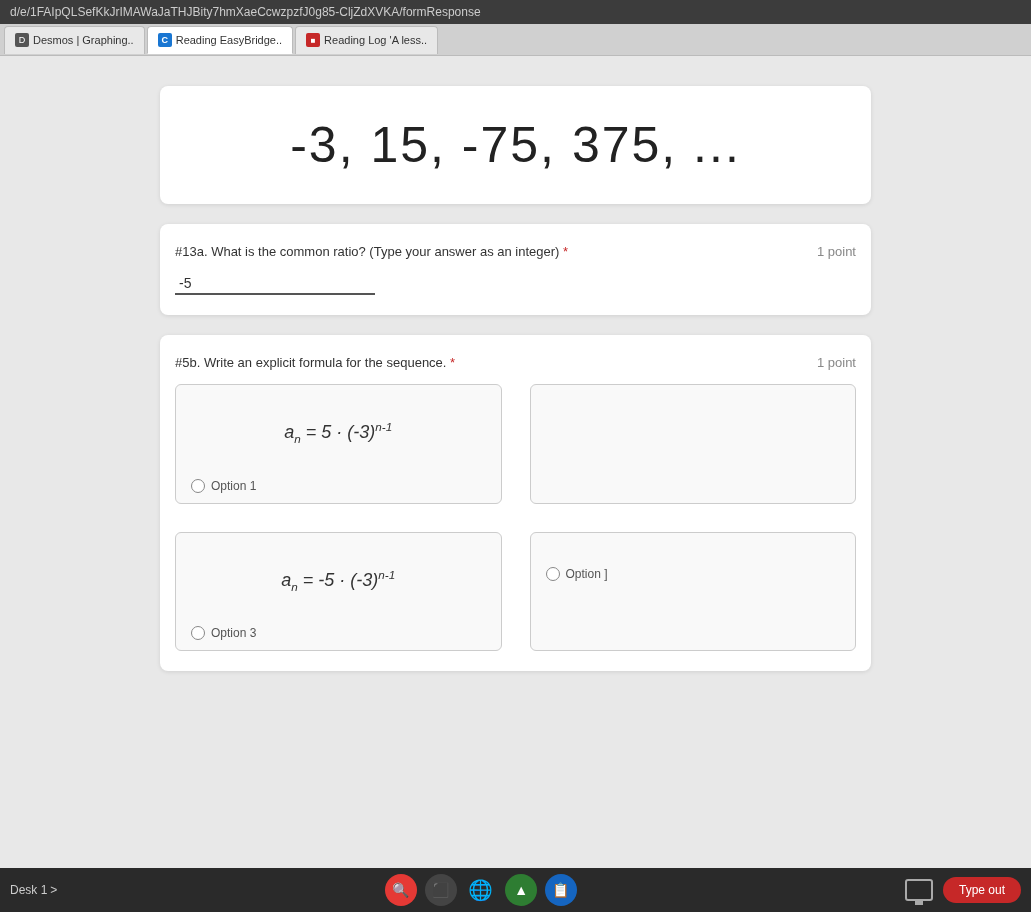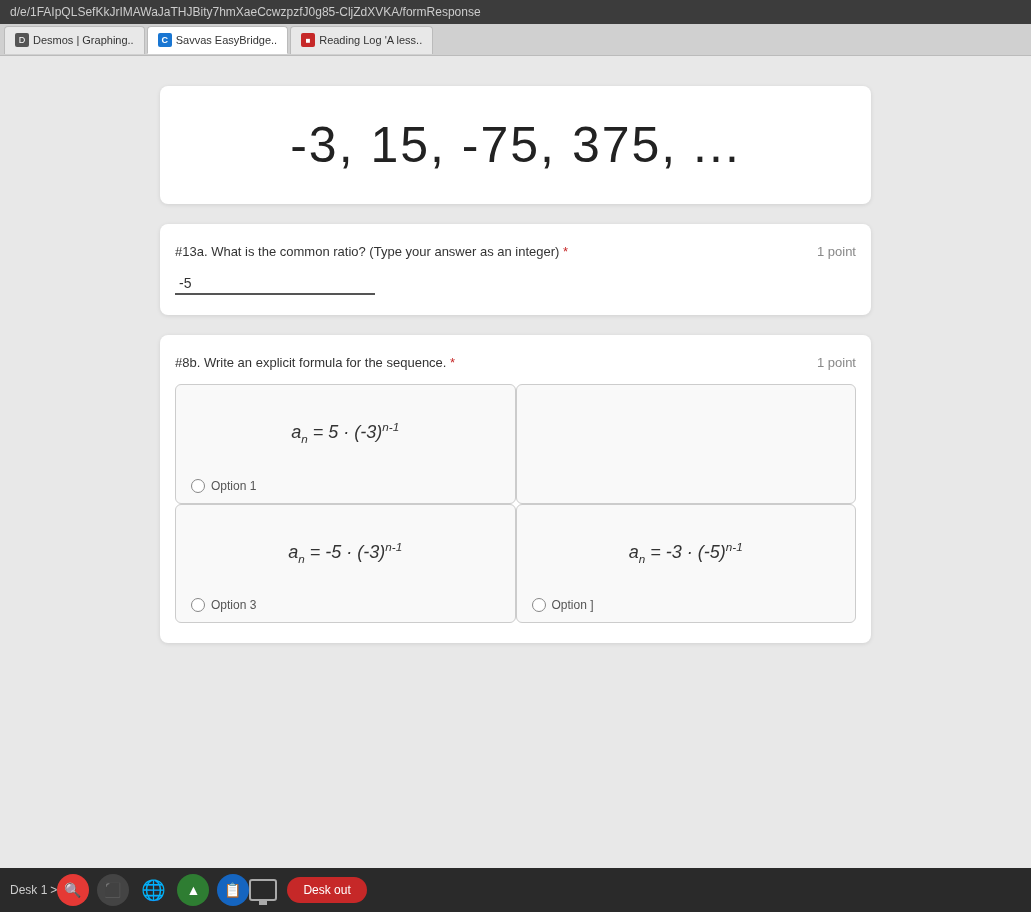--- a/index.html
+++ b/index.html
@@ -114,21 +114,21 @@
       color: #333;
       padding: 2px 4px;
       width: 200px;
       background: transparent;
     }
 
     
     .options-grid {
       display: grid;
       grid-template-columns: 1fr 1fr;
-      gap: 0;
+      gap: 28px;
       margin-top: 10px;
     }
 
     .option-box {
       border: 1px solid #ccc;
       border-radius: 6px;
       background: #f9f9f9;
       padding: 20px 15px 10px 15px;
       position: relative;
     }
@@ -169,20 +169,21 @@
     
     .taskbar {
       position: fixed;
       bottom: 0;
       left: 0;
       width: 1031px;
       height: 44px;
       background: #2a2a2a;
       display: flex;
       align-items: center;
+      justify-content: space-between;
       padding: 0 10px;
       z-index: 100;
     }
 
     .taskbar-left {
       display: flex;
       align-items: center;
       gap: 6px;
     }
 
@@ -257,21 +258,21 @@
   <span>d/e/1FAIpQLSefKkJrIMAWaJaTHJBity7hmXaeCcwzpzfJ0g85-CljZdXVKA/formResponse</span>
 </div>
 
 <div class="tab-bar">
   <div class="tab">
     <span class="tab-icon" style="background:#555; color:white; font-size:9px; display:flex; align-items:center; justify-content:center;">D</span>
     <span>Desmos | Graphing..</span>
   </div>
   <div class="tab" style="background:white; border-bottom:1px solid white;">
     <span class="tab-icon" style="background:#1976d2; color:white; font-size:9px; display:flex; align-items:center; justify-content:center; font-weight:bold;">C</span>
-    <span>Savvas EasyBridge..</span>
+    <span>Reading EasyBridge..</span>
   </div>
   <div class="tab">
     <span class="tab-icon" style="background:#c62828; color:white; font-size:8px; display:flex; align-items:center; justify-content:center;">■</span>
     <span>Reading Log 'A less..</span>
   </div>
 </div>
 
 <div class="main-content">
 
   <div class="sequence-card">
@@ -285,21 +286,21 @@
         <span style="color:#c62828;"> *</span>
       </span>
       <span class="question-points">1 point</span>
     </div>
     <input class="answer-input" type="text" value="-5" style="">
   </div>
 
   <div class="question-card">
     <div class="question-header">
       <span class="question-label">
-        <span>#8b. Write an explicit formula for the sequence.</span>
+        <span>#5b. Write an explicit formula for the sequence.</span>
         <span style="color:#c62828;"> *</span>
       </span>
       <span class="question-points">1 point</span>
     </div>
 
     <div class="options-grid">
 
       <div class="option-box">
         <div class="option-formula">
           a<sub>n</sub> = 5 · (-3)<sup>n-1</sup>
@@ -317,23 +318,20 @@
         <div class="option-formula">
           a<sub>n</sub> = -5 · (-3)<sup>n-1</sup>
         </div>
         <div class="option-radio-row">
           <div class="option-radio"></div>
           <span class="option-label-text">Option 3</span>
         </div>
       </div>
 
       <div class="option-box">
-        <div class="option-formula">
-          a<sub>n</sub> = -3 · (-5)<sup>n-1</sup>
-        </div>
         <div class="option-radio-row">
           <div class="option-radio"></div>
           <span class="option-label-text">Option ]</span>
         </div>
       </div>
 
     </div>
   </div>
 
 </div>
@@ -354,15 +352,15 @@
 
     <div class="taskbar-icon" style="font-size:20px;">🌐</div>
 
     <div class="taskbar-icon icon-green" style="color:white; font-size:14px;">▲</div>
 
     <div class="taskbar-icon icon-blue" style="color:white; font-size:14px;">📋</div>
   </div>
 
   <div class="taskbar-right">
     <div class="screen-icon"></div>
-    <button class="sign-out-btn">Desk out</button>
+    <button class="sign-out-btn">Type out</button>
   </div>
 </div>
 
 </body></html>

